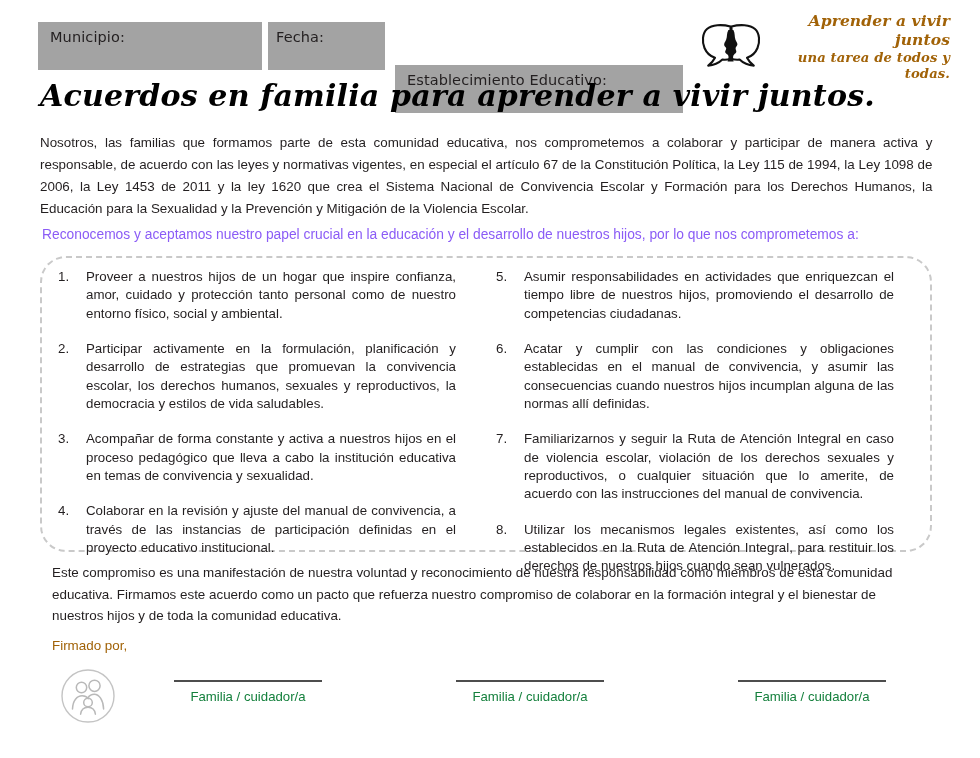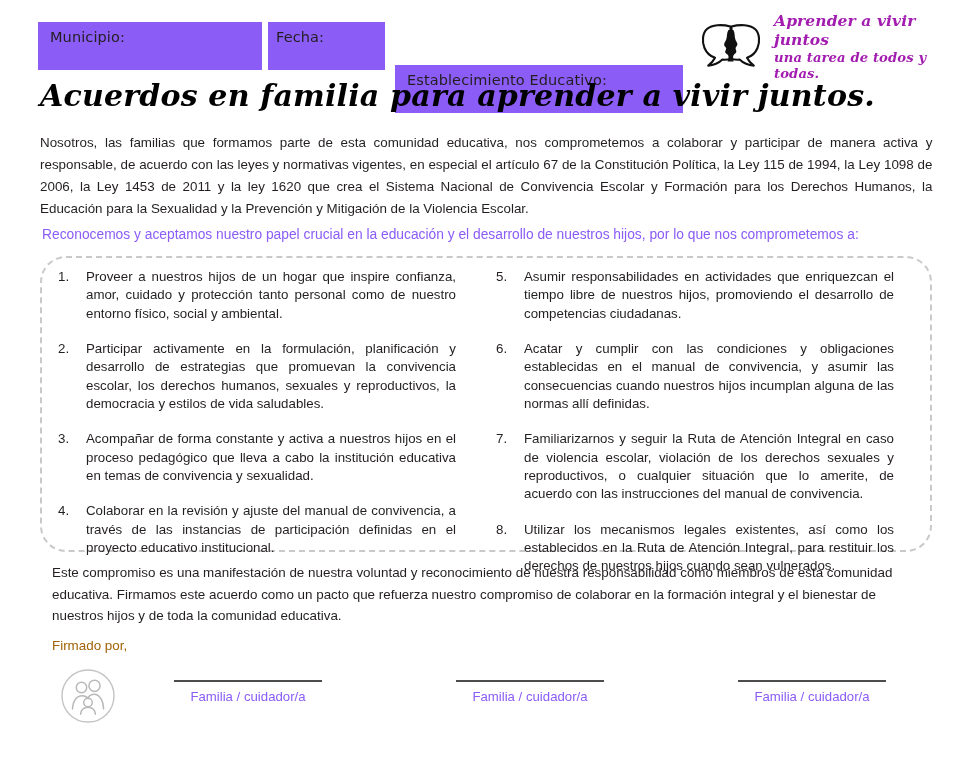--- a/index.html
+++ b/index.html
@@ -29,21 +29,21 @@
     position: absolute;
     left: 38px;
     top: 22px;
     width: 910px;
     height: 48px;
   }
   .field-box {
     position: absolute;
     top: 0;
     height: 48px;
-    background: #8b5cf6;
+    background: #a3a3a3;
     box-sizing: border-box;
     padding: 7px 0 0 12px;
     font-size: 14.5px;
     letter-spacing: .1px;
     color: #231f20;
     font-family: "DejaVu Sans", sans-serif;
   }
   .field-municipio { left: 0; width: 224px; }
   .field-fecha { left: 230px; width: 117px; padding-left: 8px; }
   .field-establecimiento { left: 357px; width: 288px; margin-top: 43px; }
@@ -61,22 +61,23 @@
   .brand-mark {
     width: 62px;
     height: 52px;
     flex: none;
   }
   .brand-text {
     font-family: "DejaVu Serif", serif;
     font-style: italic;
     font-weight: bold;
     line-height: 1.22;
-    color: #a21caf;
+    color: #a16207;
     letter-spacing: .1px;
+    text-align: right;
   }
   .brand-line1 { font-size: 15.5px; display:block; }
   .brand-line2 { font-size: 13.2px; display:block; }
 
   
   .doc-title {
     position: absolute;
     left: 40px;
     top: 78px;
     font-family: "DejaVu Serif", serif;
@@ -199,21 +200,21 @@
     text-align: center;
   }
   .sig-slot .rule {
     height: 0;
     border-top: 2px solid #4d4d4d;
     margin: 0 auto 7px auto;
     width: 148px;
   }
   .sig-slot .caption {
     font-size: 13.2px;
-    color: #8b5cf6;
+    color: #15803d;
     white-space: nowrap;
   }
   .sig-1 { left: 80px; }
   .sig-2 { left: 362px; }
   .sig-3 { left: 644px; }
 </style>
 </head>
 <body>
 
 <div class="page">

